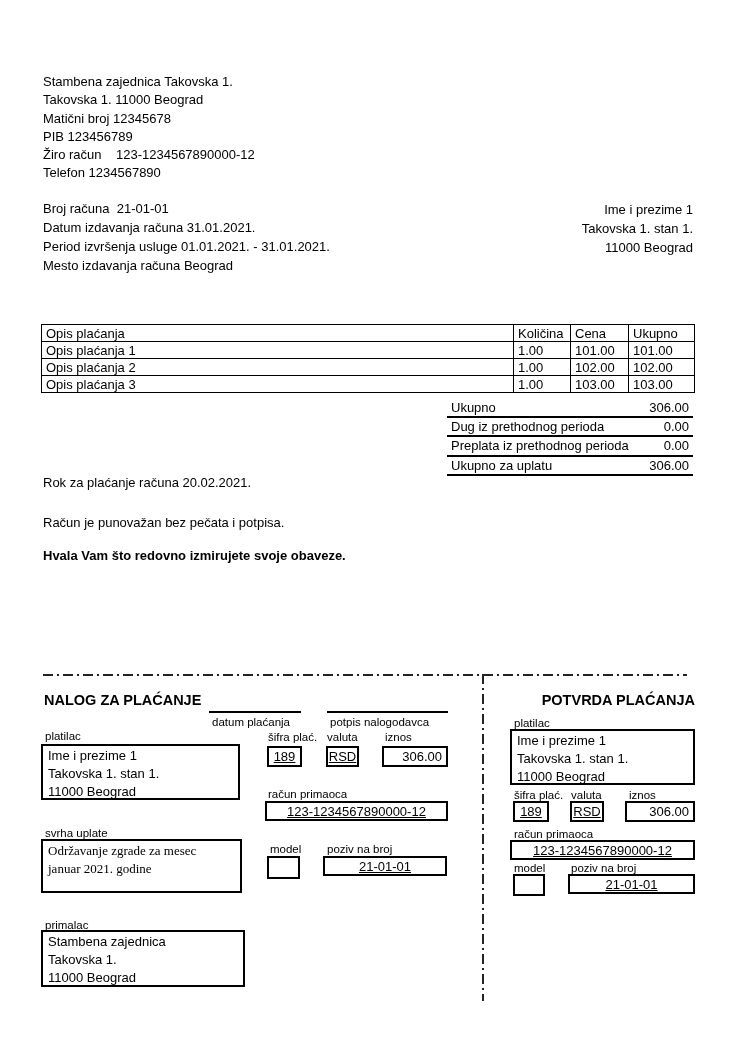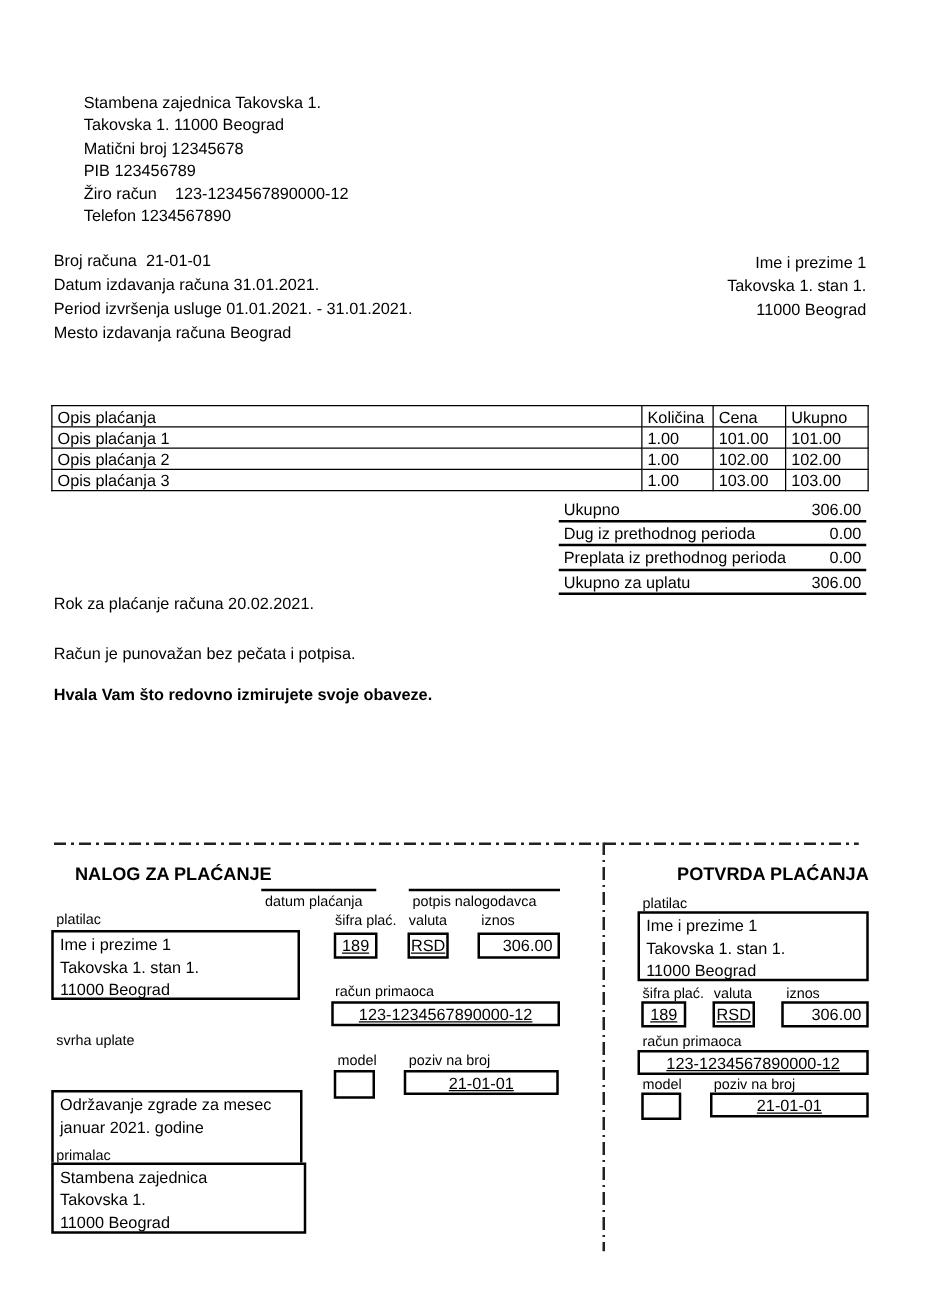--- a/index.html
+++ b/index.html
@@ -10,21 +10,21 @@
     height: 1052px;
     margin: 0 auto;
     background: #ffffff;
     font-family: "Liberation Sans", sans-serif;
     color: #000;
     overflow: hidden;
   }
   .line { white-space: pre; font-size: 13px; line-height: 18.3px; }
   .abs { position: absolute; }
 
-  .issuer-block { left: 43px; top: 73px; margin-left: 24px; }
+  .issuer-block { left: 43px; top: 73px; }
   .invoice-block { left: 43px; top: 199px; }
   .invoice-block .line { line-height: 19px; }
   .customer-block { right: 51px; top: 200px; text-align: right; }
   .customer-block .line { line-height: 19px; }
 
   table.items {
     position: absolute;
     left: 41px; top: 324px;
     width: 653px;
     border-collapse: collapse;
@@ -167,21 +167,21 @@
     </div>
   </div>
 
   <div class="note" style="top:475px;">Rok za plaćanje računa 20.02.2021.</div>
   <div class="note bold" style="top:548px;">Hvala Vam što redovno izmirujete svoje obaveze.</div>
   <div class="note" style="top:515px;">Račun je punovažan bez pečata i potpisa.</div>
 
   <div class="abs cut-line-h"></div>
   <div class="abs cut-line-v"></div>
 
-  <div class="abs slip-title" style="left:60px; top:692px;">NALOG ZA PLAĆANJE</div>
+  <div class="abs slip-title" style="left:44px; top:692px;">NALOG ZA PLAĆANJE</div>
 
   <div class="sig-line" style="left:209px; top:711px; width:92px;"></div>
   <div class="field-label" style="left:212px; top:716px;">datum plaćanja</div>
   <div class="sig-line" style="left:327px; top:711px; width:121px;"></div>
   <div class="field-label" style="left:330px; top:716px;">potpis nalogodavca</div>
 
   <div class="field-label" style="left:45px; top:730px;">platilac</div>
   <div class="box multi" style="left:41px; top:744px; width:199px; height:56px;">
     <div class="line">Ime i prezime 1</div>
     <div class="line">Takovska 1. stan 1.</div>
@@ -194,21 +194,21 @@
   <div class="field-label" style="left:327px; top:731px;">valuta</div>
   <div class="box center" style="left:326px; top:746px; width:33px; height:21px;">RSD</div>
 
   <div class="field-label" style="left:385px; top:731px;">iznos</div>
   <div class="box right" style="left:382px; top:746px; width:66px; height:21px;">306.00</div>
 
   <div class="field-label" style="left:268px; top:788px;">račun primaoca</div>
   <div class="box center" style="left:265px; top:801px; width:183px; height:20px;">123-1234567890000-12</div>
 
   <div class="field-label" style="left:45px; top:827px;">svrha uplate</div>
-  <div class="box multi" style="left:41px; top:872px; width:201px; height:68px;">
+  <div class="box multi" style="left:41px; top:839px; width:201px; height:54px;font-family:Liberation Serif, serif;">
     <div class="line">Održavanje zgrade za mesec</div>
     <div class="line">januar 2021. godine</div>
   </div>
 
   <div class="field-label" style="left:270px; top:843px;">model</div>
   <div class="box center" style="left:267px; top:856px; width:33px; height:23px;"></div>
 
   <div class="field-label" style="left:327px; top:843px;">poziv na broj</div>
   <div class="box center" style="left:323px; top:856px; width:124px; height:20px;">21-01-01</div>
 

